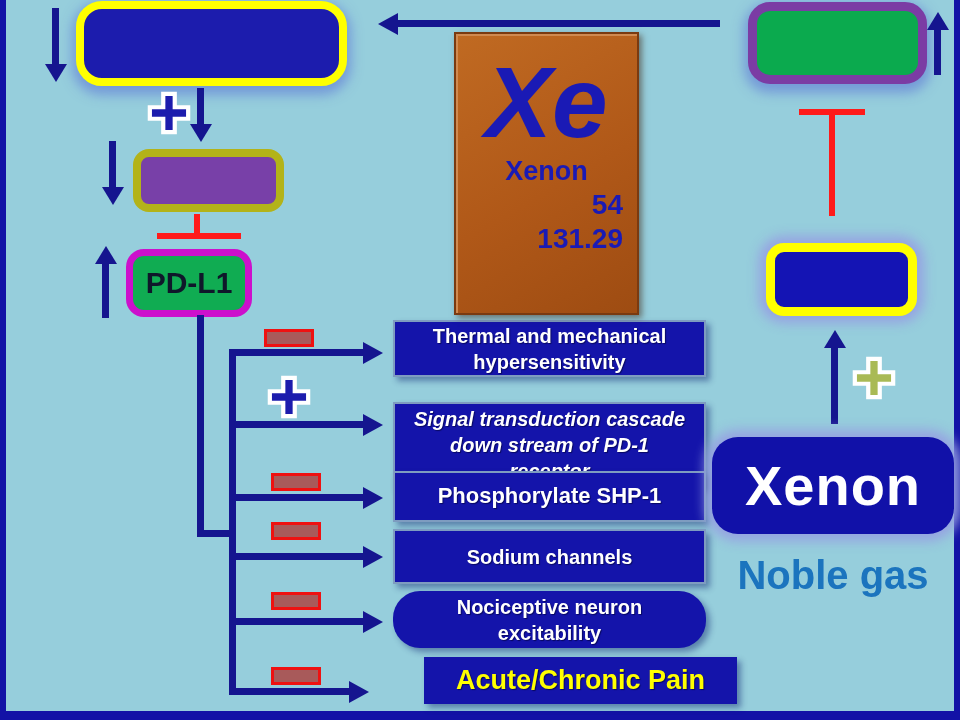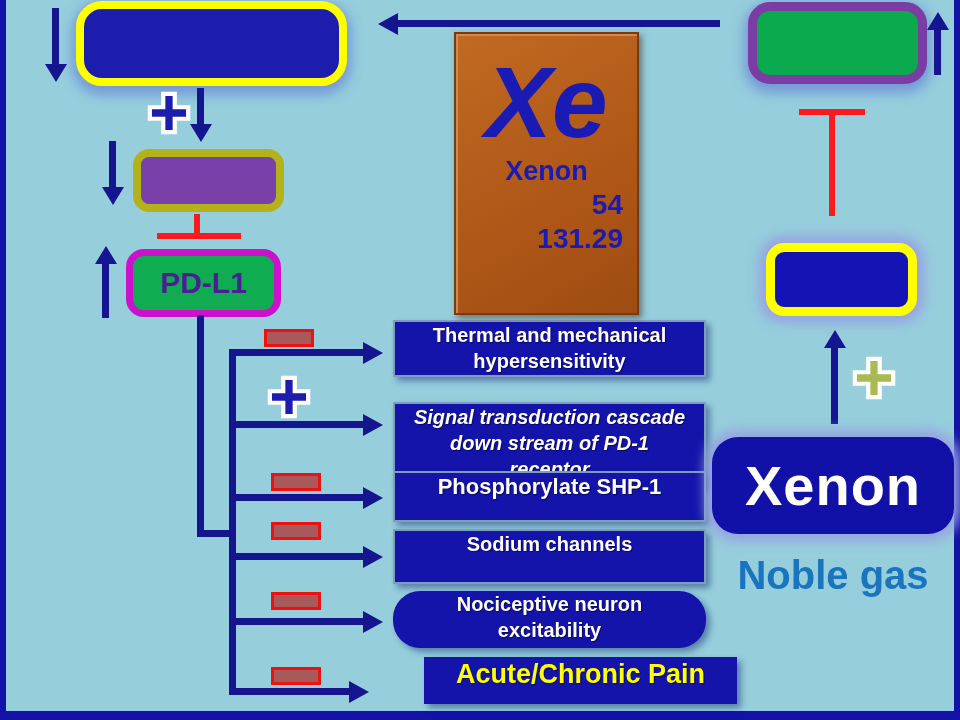--- a/index.html
+++ b/index.html
@@ -10,29 +10,29 @@
   }
   .abs{position:absolute;}
   
   .frame{background:#1212A6;}
   
   .node{position:absolute;box-sizing:border-box;display:flex;align-items:center;justify-content:center;}
   .glow-blue{box-shadow:0 5px 12px 4px rgba(110,145,215,0.85);}
   .glow-lav{box-shadow:0 0 12px 7px rgba(150,160,225,0.95);}
   .tl-box{left:76px;top:1px;width:271px;height:85px;background:#1C1CAD;border:8px solid #FFFF00;border-radius:26px;}
   .purple-box{left:133px;top:149px;width:151px;height:63px;background:#7840A8;border:8px solid #B3B319;border-radius:16px;}
-  .pdl1-box{left:126px;top:249px;width:155px;height:68px;background:#10AC52;border:7px solid #CC10CC;border-radius:18px;color:#4c1d95;font-size:30px;}
+  .pdl1-box{left:126px;top:249px;width:126px;height:68px;background:#10AC52;border:7px solid #CC10CC;border-radius:18px;color:#0f172a;font-size:30px;}
   .tr-green{left:748px;top:2px;width:179px;height:82px;background:#0BAA4E;border:9px solid #7B3CA4;border-radius:22px;}
   .r-blue{left:766px;top:243px;width:151px;height:73px;background:#1414B4;border:9px solid #FFFF00;border-radius:18px;}
   .xenon-box{left:712px;top:437px;width:242px;height:97px;background:#1111A8;border-radius:26px;color:#FFFFFF;font-size:56px;letter-spacing:1px;}
   .noble{left:716px;top:552px;width:234px;height:46px;color:#1B74BE;font-size:40px;display:flex;align-items:center;justify-content:center;}
   
   .effect{position:absolute;left:393px;width:313px;box-sizing:border-box;background:#1414AA;
     color:#FFFFFF;font-size:20px;line-height:1.3;text-align:center;
-    display:flex;justify-content:center;padding:0 14px;
+    display:flex;align-items:center;justify-content:center;padding:0 14px;
     box-shadow:4px 4px 6px rgba(15,35,110,0.45);text-shadow:1px 1px 1px rgba(0,0,50,.6);}
   .bordered{border:2px solid #7E9CC0;}
   
   .bl{position:absolute;background:#15158F;}
   .rl{position:absolute;background:#FF1A1A;}
   .head{position:absolute;width:0;height:0;}
   .h-right{border-top:11px solid transparent;border-bottom:11px solid transparent;border-left:20px solid #15158F;}
   .h-left{border-top:11px solid transparent;border-bottom:11px solid transparent;border-right:20px solid #15158F;}
   .h-down{border-left:11px solid transparent;border-right:11px solid transparent;border-top:18px solid #15158F;}
   .h-up{border-left:11px solid transparent;border-right:11px solid transparent;border-bottom:18px solid #15158F;}

